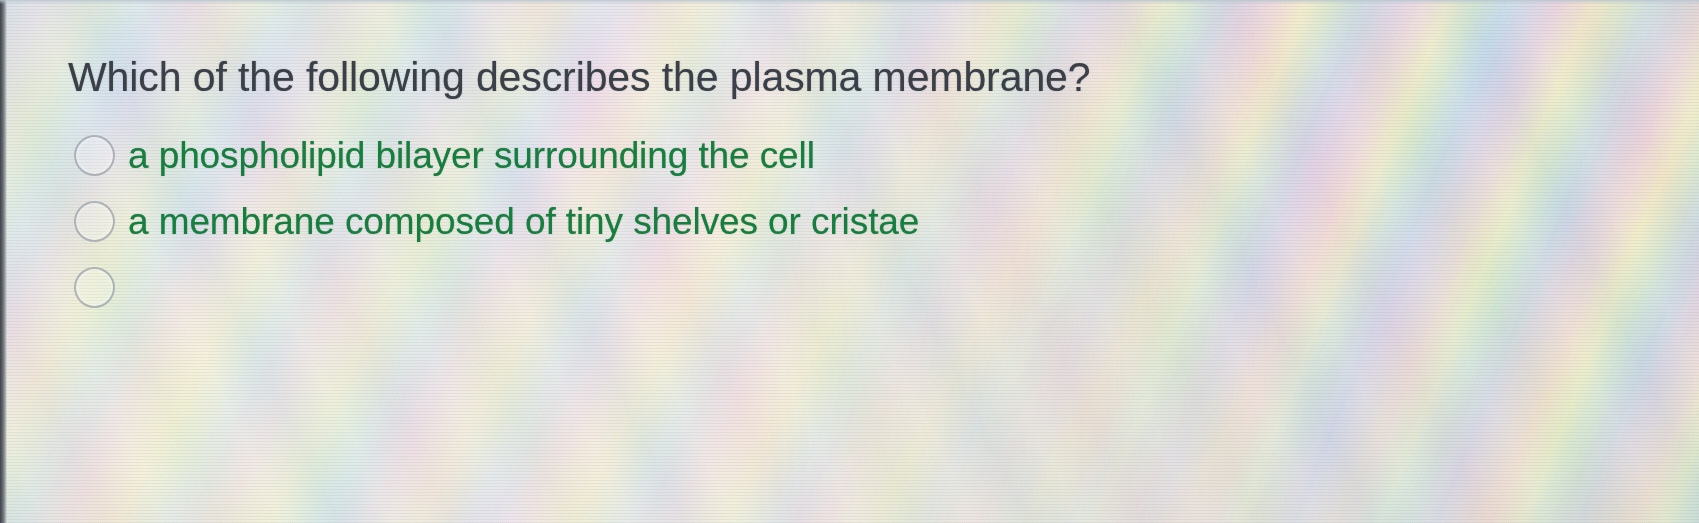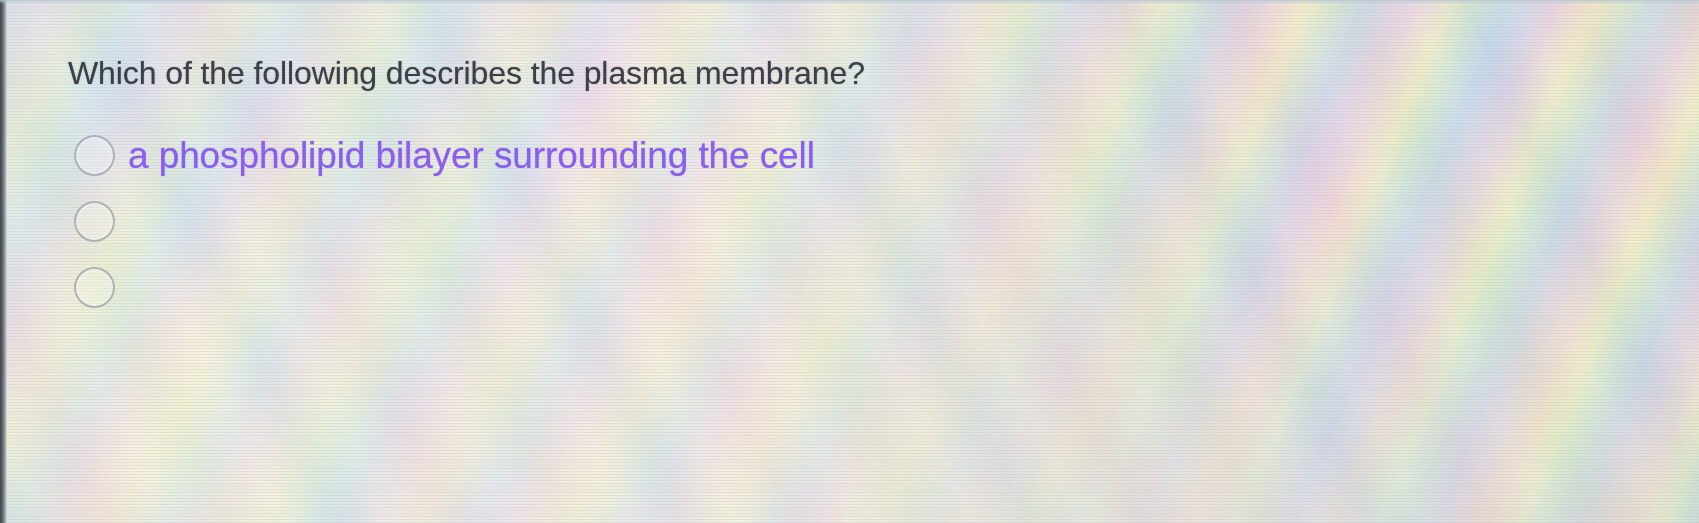--- a/index.html
+++ b/index.html
@@ -131,21 +131,21 @@
   .content {
     position: absolute;
     inset: 0;
     padding: 0;
   }
 
   .question-title {
     position: absolute;
     left: 68px;
     top: 57px;
-    font-size: 32px;
+    font-size: 41px;
     line-height: 1.0;
     color: #3b3f47;
     white-space: nowrap;
     letter-spacing: -0.1px;
     text-shadow: 0 0 1.2px rgba(80,86,98,0.55);
   }
 
   .options {
     position: absolute;
     left: 74px;
@@ -167,21 +167,21 @@
     border-radius: 50%;
     border: 2px solid rgba(150,156,165,0.72);
     background: rgba(255,255,255,0.20);
     box-shadow: inset 0 0 4px rgba(255,255,255,0.55);
     margin-right: 13px;
   }
 
   .option-label {
     font-size: 37px;
     line-height: 1.0;
-    color: #8b5cf6;
+    color: #15803d;
     white-space: nowrap;
     letter-spacing: -0.1px;
     text-shadow: 0 0 1.1px rgba(80,86,98,0.5);
   }
 </style>
 </head>
 <body>
 
 <div id="screen">
 
@@ -200,20 +200,21 @@
 
     <div class="options">
 
       <div class="option-row">
         <span class="radio"></span>
         <span class="option-label">a phospholipid bilayer surrounding the cell</span>
       </div>
 
       <div class="option-row">
         <span class="radio"></span>
+        <span class="option-label">a membrane composed of tiny shelves or cristae</span>
       </div>
 
 
       <div class="option-row">
         <span class="radio"></span>
       </div>
 
     </div>
   </div>
 </div>

